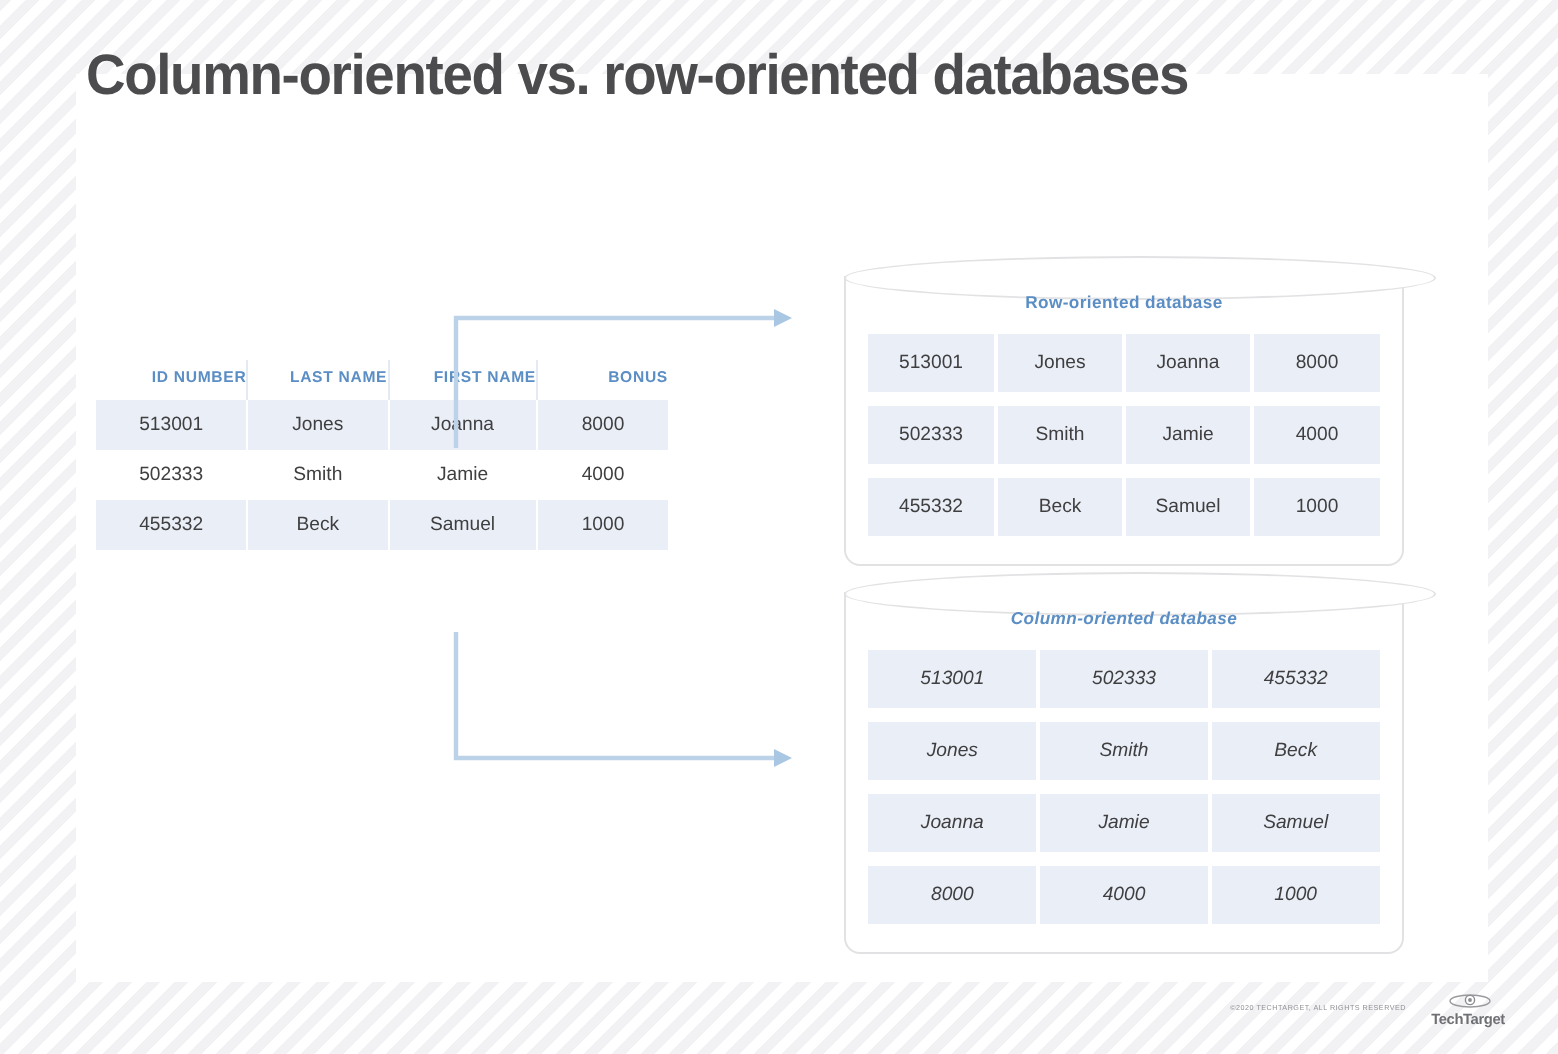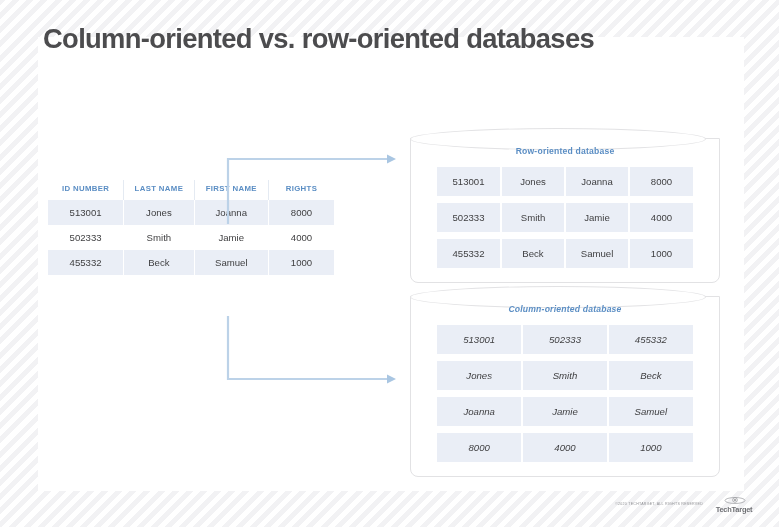--- a/index.html
+++ b/index.html
@@ -60,21 +60,21 @@
     left: 48px;
     top: 180px;
     width: 286px;
     border-collapse: collapse;
   }
   #source-table th {
     font-size: 7.8px;
     font-weight: bold;
     color: #5b8ec4;
     letter-spacing: 0.35px;
-    text-align: center;
+    text-align: right;
     padding: 4px 0 7px 0;
     border-right: 1px solid #e4eaf2;
     white-space: nowrap;
   }
   #source-table th:last-child { border-right: none; }
   #source-table td {
     font-size: 9.6px;
     color: #3f3f41;
     text-align: center;
     padding: 7px 0;
@@ -91,22 +91,22 @@
 
   
   .connector {
     position: absolute;
     pointer-events: none;
   }
 
   
   .db-panel {
     position: absolute;
-    left: 410px;
-    width: 310px;
+    left: 422px;
+    width: 280px;
     background: #ffffff;
     border: 1px solid #e2e2e4;
     border-radius: 0 0 8px 8px;
     box-sizing: border-box;
   }
   .db-top-ellipse {
     position: absolute;
     left: -1px;
     top: -11px;
     width: 296px;
@@ -206,21 +206,21 @@
   <div id="card"></div>
 
   <div id="title">Column-oriented vs. row-oriented databases</div>
 
   <table id="source-table">
     <thead>
       <tr>
         <th class="col-id">ID NUMBER</th>
         <th class="col-last">LAST NAME</th>
         <th class="col-first">FIRST NAME</th>
-        <th class="col-bonus">RIGHTS</th>
+        <th class="col-bonus">BONUS</th>
       </tr>
     </thead>
     <tbody>
       <tr class="shaded">
         <td>513001</td>
         <td>Jones</td>
         <td>Joanna</td>
         <td>8000</td>
       </tr>
       <tr class="plain">

